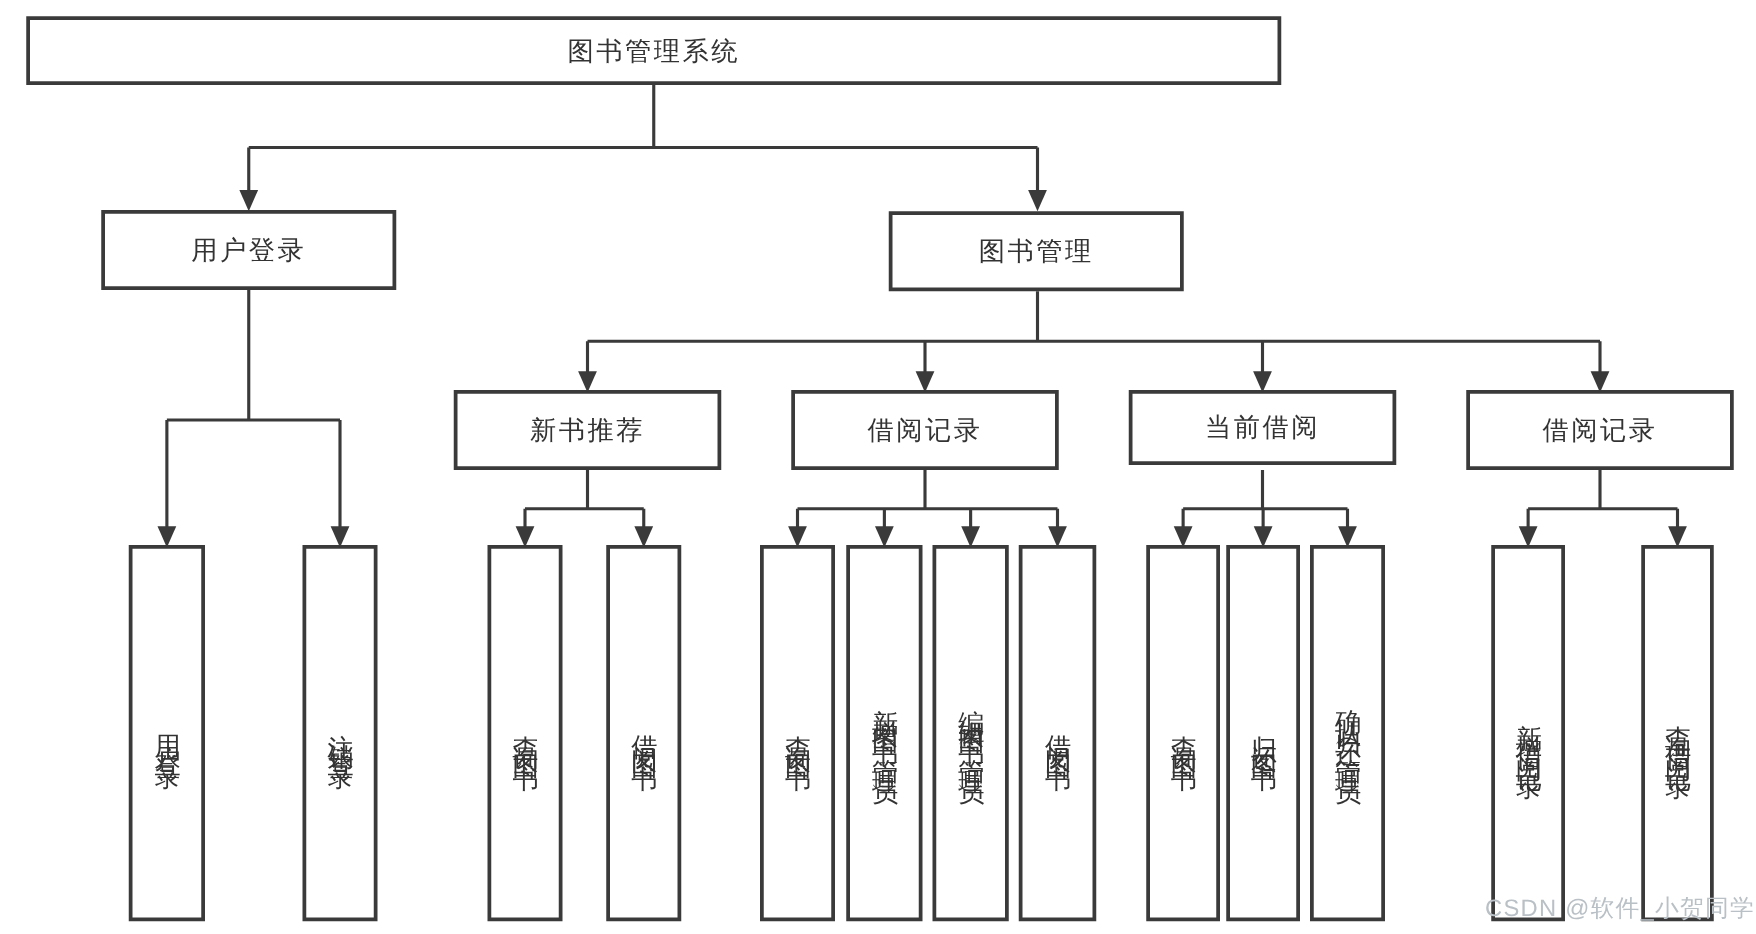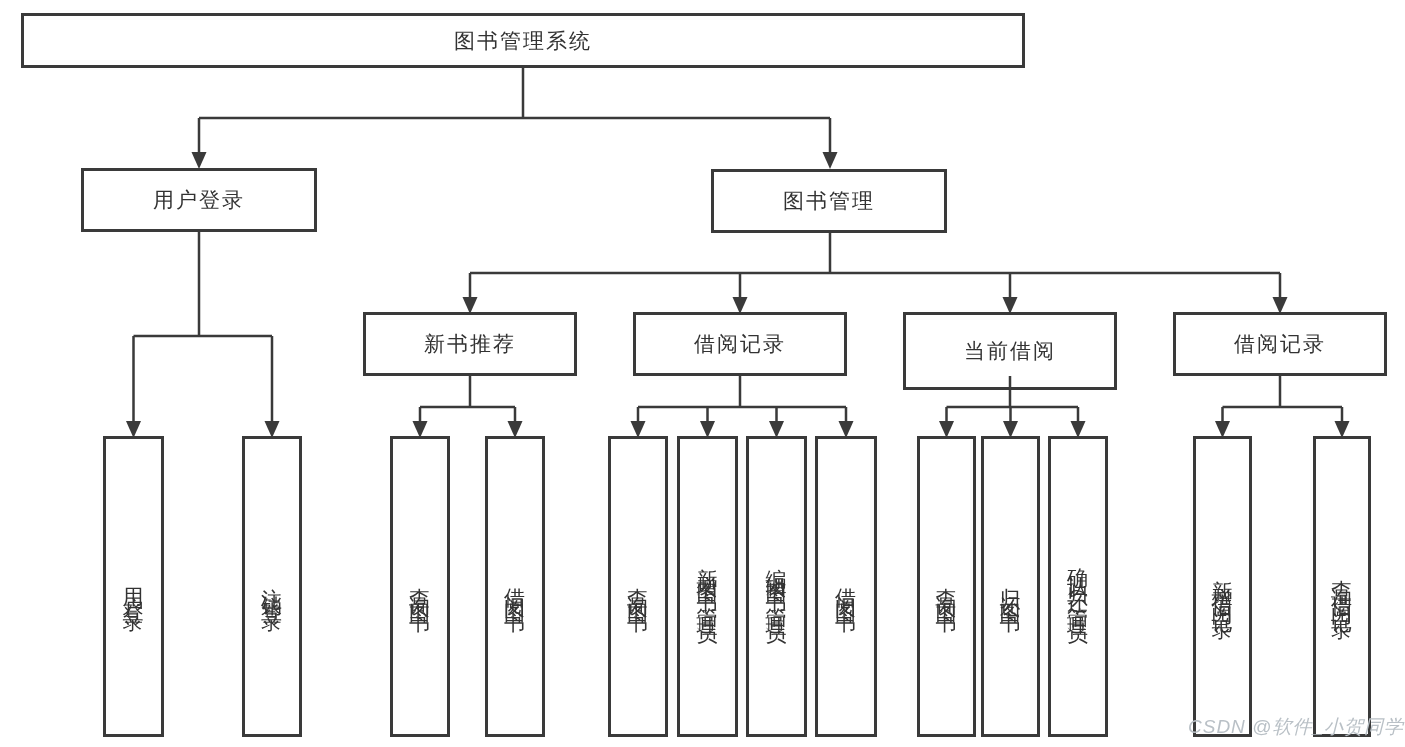--- a/index.html
+++ b/index.html
@@ -45,21 +45,20 @@
   }
   .watermark {
     position: absolute;
     left: 1188px;
     top: 714px;
     font-size: 19px;
     color: #b9c0c6;
     letter-spacing: 1px;
     white-space: nowrap;
     z-index: 3;
-    font-style: italic;
   }
 </style>
 </head>
 <body>
 
 <div class="canvas">
 
   <svg class="connectors" viewBox="0 0 1405 747" xmlns="http://www.w3.org/2000/svg">
     <g stroke="#3a3a3a" stroke-width="2.5" fill="none">
       <path d="M523 68 V118 M199 118 H830 M199 118 V153 M830 118 V153"></path>
@@ -110,21 +109,21 @@
   <div class="node" style="left:363px; top:312px; width:214px; height:64px">
     <span class="h-label">新书推荐</span>
   </div>
 
   <div class="node" style="left:711px; top:169px; width:236px; height:64px">
     <span class="h-label">图书管理</span>
   </div>
   <div class="node" style="left:633px; top:312px; width:214px; height:64px">
     <span class="h-label">借阅记录</span>
   </div>
-  <div class="node" style="left:903px; top:312px; width:214px; height:78px">
+  <div class="node" style="left:903px; top:312px; width:214px; height:60px">
     <span class="h-label">当前借阅</span>
   </div>
   <div class="node" style="left:1173px; top:312px; width:214px; height:64px">
     <span class="h-label">借阅记录</span>
   </div>
 
   <div class="node leaf" style="left:103px; top:436px; width:61px; height:301px">
     <span class="v-label">用户登录</span>
   </div>
   <div class="node leaf" style="left:242px; top:436px; width:60px; height:301px">

